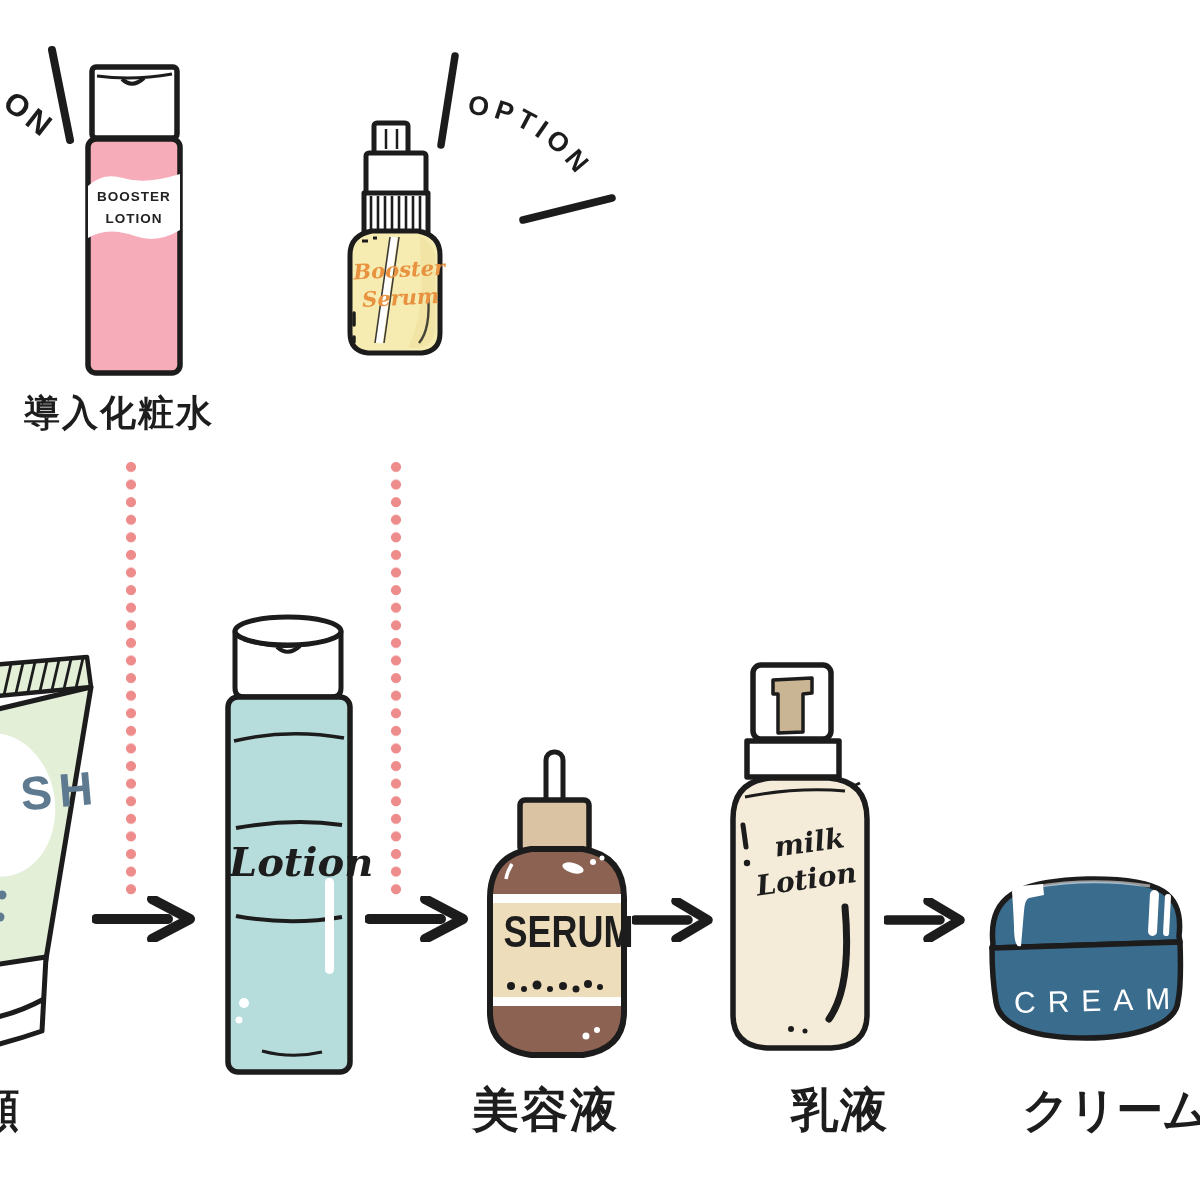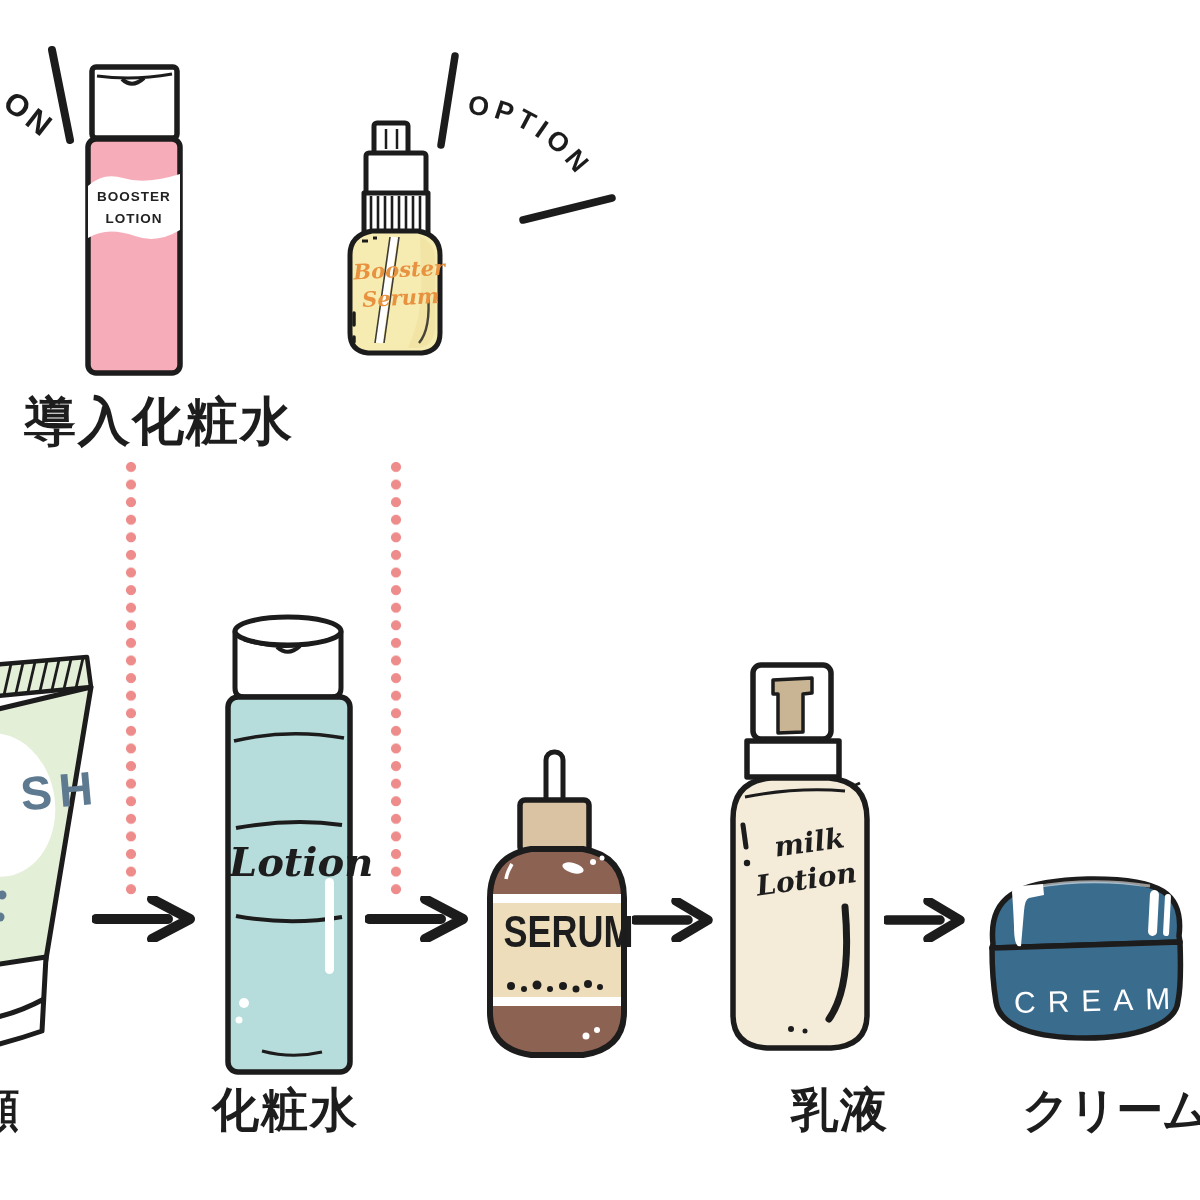--- a/index.html
+++ b/index.html
@@ -113,21 +113,21 @@
       <line x1="54" y1="122" x2="39" y2="228" stroke="#ffffff" stroke-width="7"></line>
       <line x1="50" y1="122" x2="35" y2="228" stroke-width="1.6" opacity="0.85"></line>
       <line x1="59" y1="122" x2="44" y2="228" stroke-width="1.6" opacity="0.85"></line>
       <path d="M22 126 h6 M33 123 h4" stroke-width="3"></path>
       <path d="M14 198 v12 M14 222 v5" stroke-width="3.5" stroke-linecap="round"></path>
       <path d="M88 178 Q91 214 79 228" fill="none" stroke-width="2.4" opacity="0.8"></path>
     </g>
   </svg>
   <div class="bottle-text t-booster-serum">Booster Serum</div>
 
-  <div class="jp-label" style="left:24px;top:395px;font-size:52px">導入化粧水</div>
+  <div class="jp-label" style="left:24px;top:395px;font-size:36px">導入化粧水</div>
 
   <div class="dotline" style="left:126px;top:462px;height:436px"></div>
   <div class="dotline" style="left:391px;top:462px;height:436px"></div>
 
   <svg class="abs" style="left:-75px;top:645px" width="200" height="440" viewBox="0 0 200 440">
     <g stroke="#1c1c1c" stroke-linejoin="round">
       <path d="M-6 95 Q-8 85 6 80 L166 42 L120 320 Q118 334 102 336 L-6 348 Z" fill="#e4efd8" stroke-width="5"></path>
       <ellipse cx="72" cy="160" rx="58" ry="72" fill="#ffffff" stroke="none" transform="rotate(-8 72 160)"></ellipse>
       <ellipse cx="8" cy="300" rx="48" ry="56" fill="#ffffff" stroke="none"></ellipse>
       <polygon points="-5,26 162,12 166,42 -2,58" fill="#e4efd8" stroke-width="4.5"></polygon>
@@ -243,17 +243,17 @@
   <svg class="abs" style="left:632px;top:898px" width="82" height="44" viewBox="0 0 82 44">
     <path d="M3 22 L56 22" stroke="#1c1c1c" stroke-width="9.5" stroke-linecap="round" fill="none"></path>
     <path d="M44 3 L76 22 L44 41" stroke="#1c1c1c" stroke-width="9.5" stroke-linecap="round" stroke-linejoin="round" fill="none"></path>
   </svg>
   <svg class="abs" style="left:884px;top:898px" width="82" height="44" viewBox="0 0 82 44">
     <path d="M3 22 L56 22" stroke="#1c1c1c" stroke-width="9.5" stroke-linecap="round" fill="none"></path>
     <path d="M44 3 L76 22 L44 41" stroke="#1c1c1c" stroke-width="9.5" stroke-linecap="round" stroke-linejoin="round" fill="none"></path>
   </svg>
 
   <div class="jp-label" style="left:-28px;top:1086px">顔</div>
-  <div class="jp-label" style="left:212px;top:1086px">化粧水</div>
+  <div class="jp-label" style="left:472px;top:1086px">美容液</div>
   <div class="jp-label" style="left:791px;top:1086px">乳液</div>
   <div class="jp-label" style="left:1022px;top:1086px;letter-spacing:-1px">クリーム</div>
 
 </div>
 
 </body></html>

